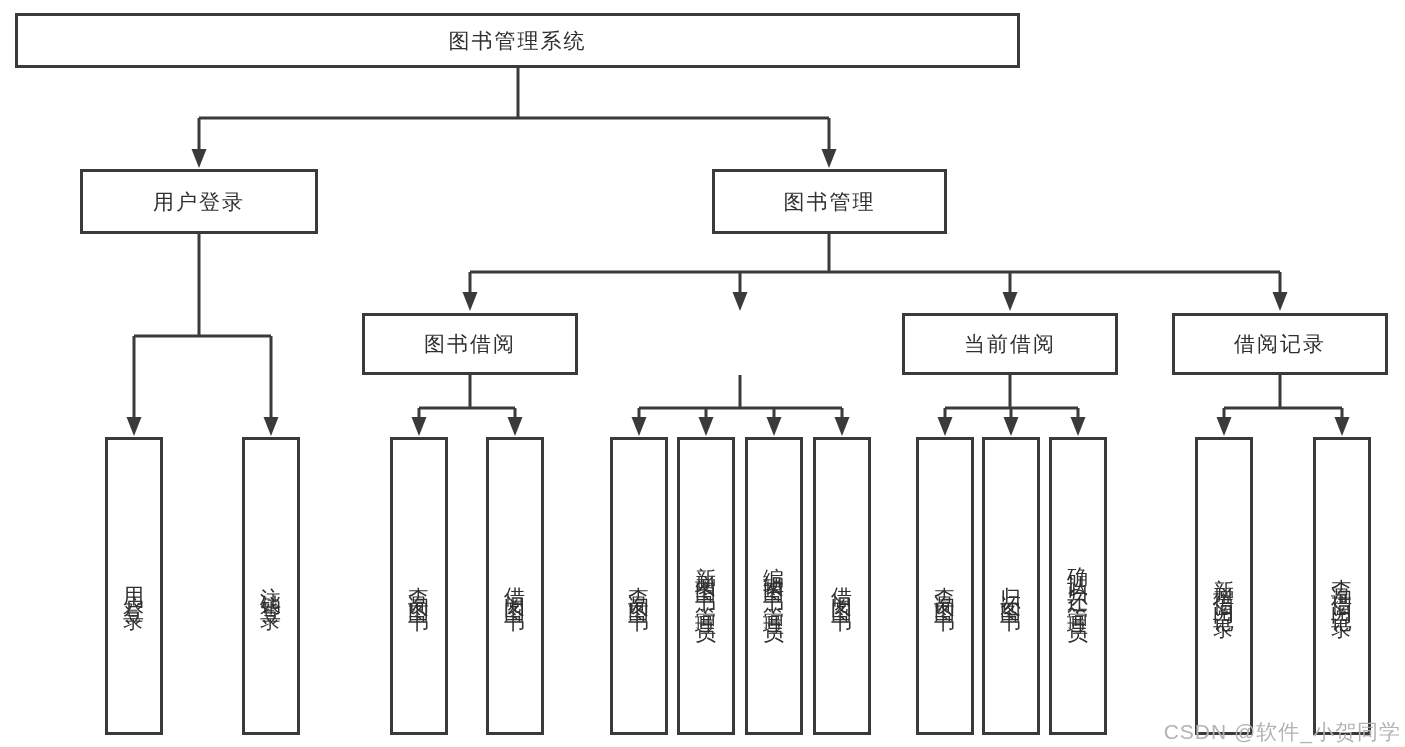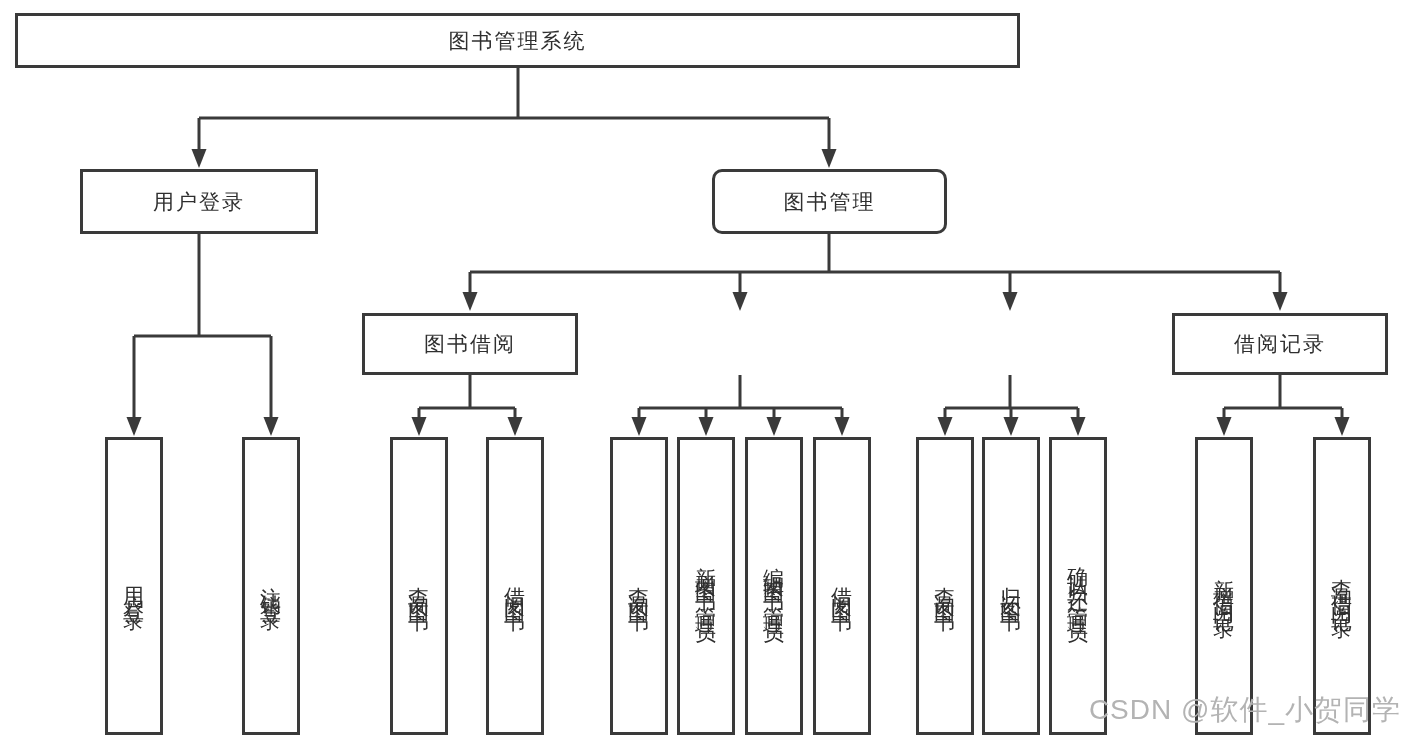--- a/index.html
+++ b/index.html
@@ -49,23 +49,23 @@
     text-orientation: mixed;
     color: #2f2f2f;
     font-size: 21px;
     letter-spacing: 8px;
     line-height: 1;
     white-space: nowrap;
   }
   #watermark {
     position: absolute;
     right: 4px;
-    bottom: 18px;
+    bottom: 1px;
     color: #b3b3b3;
-    font-size: 28px;
+    font-size: 21px;
     letter-spacing: 1px;
     z-index: 3;
   }
 </style>
 </head>
 <body>
 
 <div id="stage">
 
   <svg id="connectors" viewBox="0 0 1405 747" xmlns="http://www.w3.org/2000/svg">
@@ -97,23 +97,24 @@
       <polygon points="1003.5,417 1018.5,417 1011,436"></polygon>
       <polygon points="1070.5,417 1085.5,417 1078,436"></polygon>
       <polygon points="1216.5,417 1231.5,417 1224,436"></polygon>
       <polygon points="1334.5,417 1349.5,417 1342,436"></polygon>
     </g>
   </svg>
 
   <div class="box" style="left:15px; top:13px; width:1005px; height:55px;">图书管理系统</div>
 
   <div class="box" style="left:80px; top:169px; width:238px; height:65px;">用户登录</div>
-  <div class="box" style="left:712px; top:169px; width:235px; height:65px;border-radius:10px;">图书管理</div>
+  <div class="box" style="left:712px; top:169px; width:235px; height:65px;">图书管理</div>
 
   <div class="box" style="left:362px; top:313px; width:216px; height:62px;">图书借阅</div>
+  <div class="box" style="left:902px; top:313px; width:216px; height:62px;">当前借阅</div>
   <div class="box" style="left:1172px; top:313px; width:216px; height:62px;">借阅记录</div>
 
   <div class="vbox" style="left:105px;">
     <span>用户登录</span>
   </div>
   <div class="vbox" style="left:242px;">
     <span>注销登录</span>
   </div>
 
   <div class="vbox" style="left:390px;">

